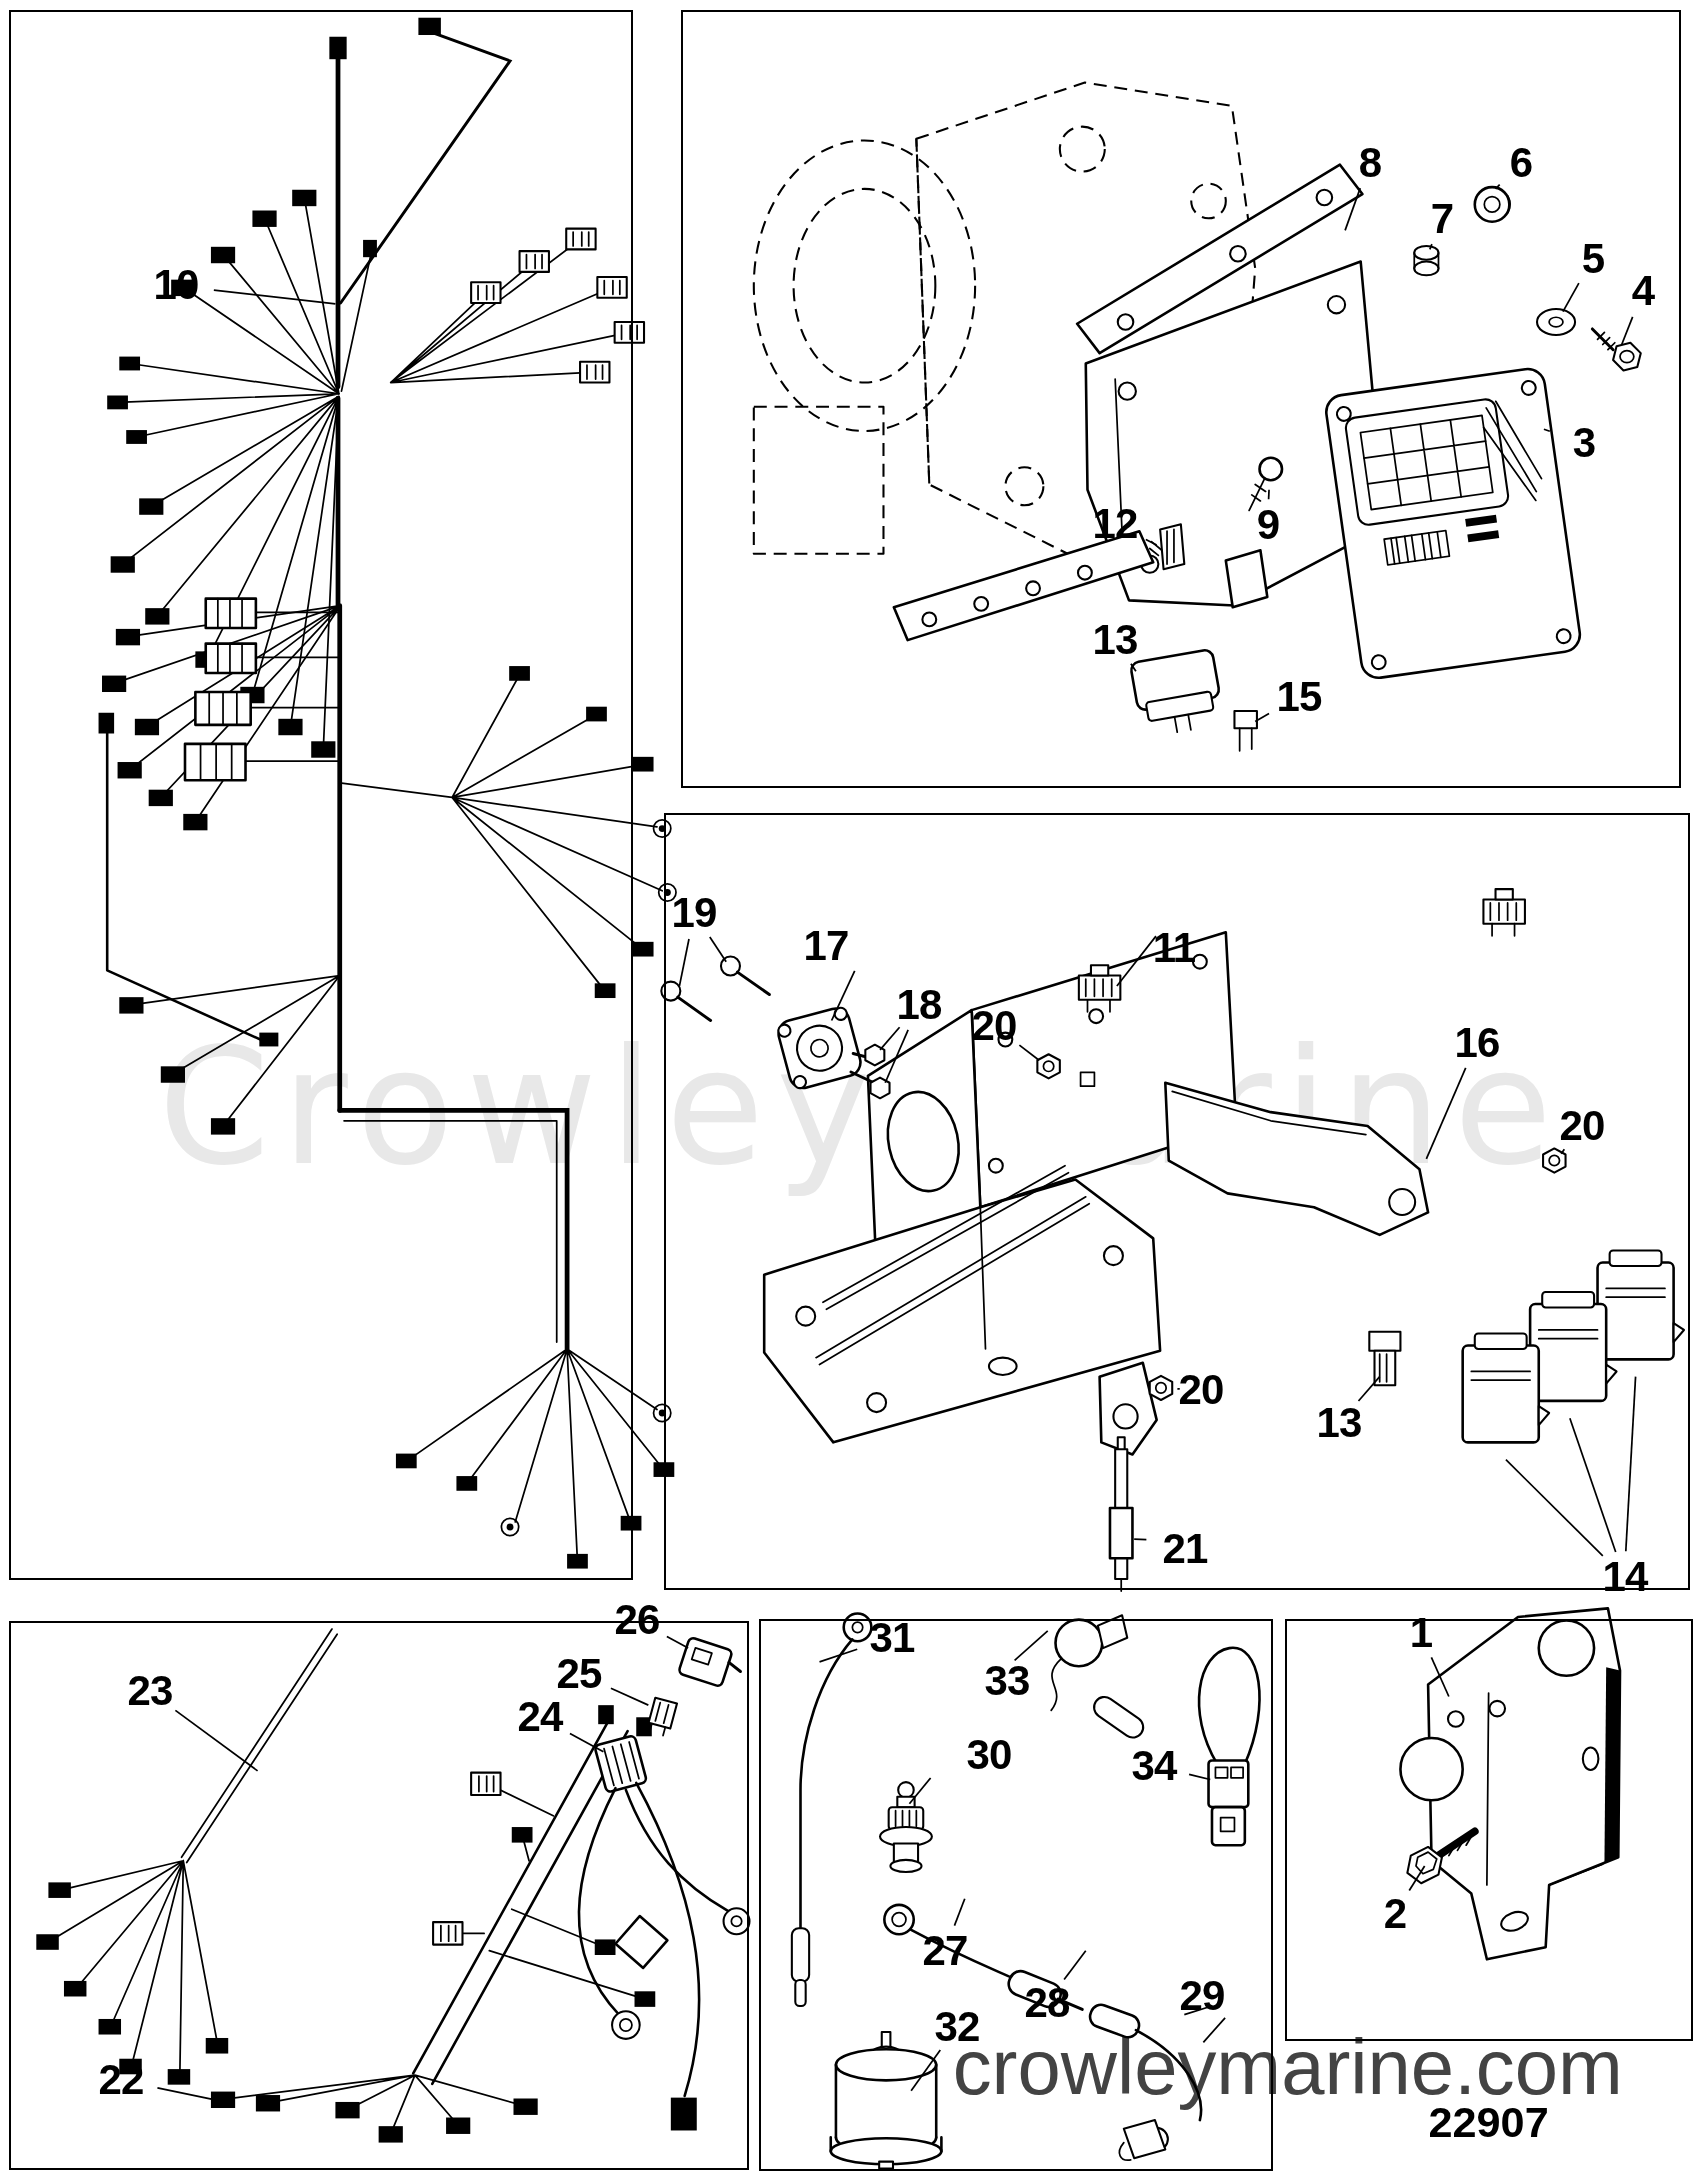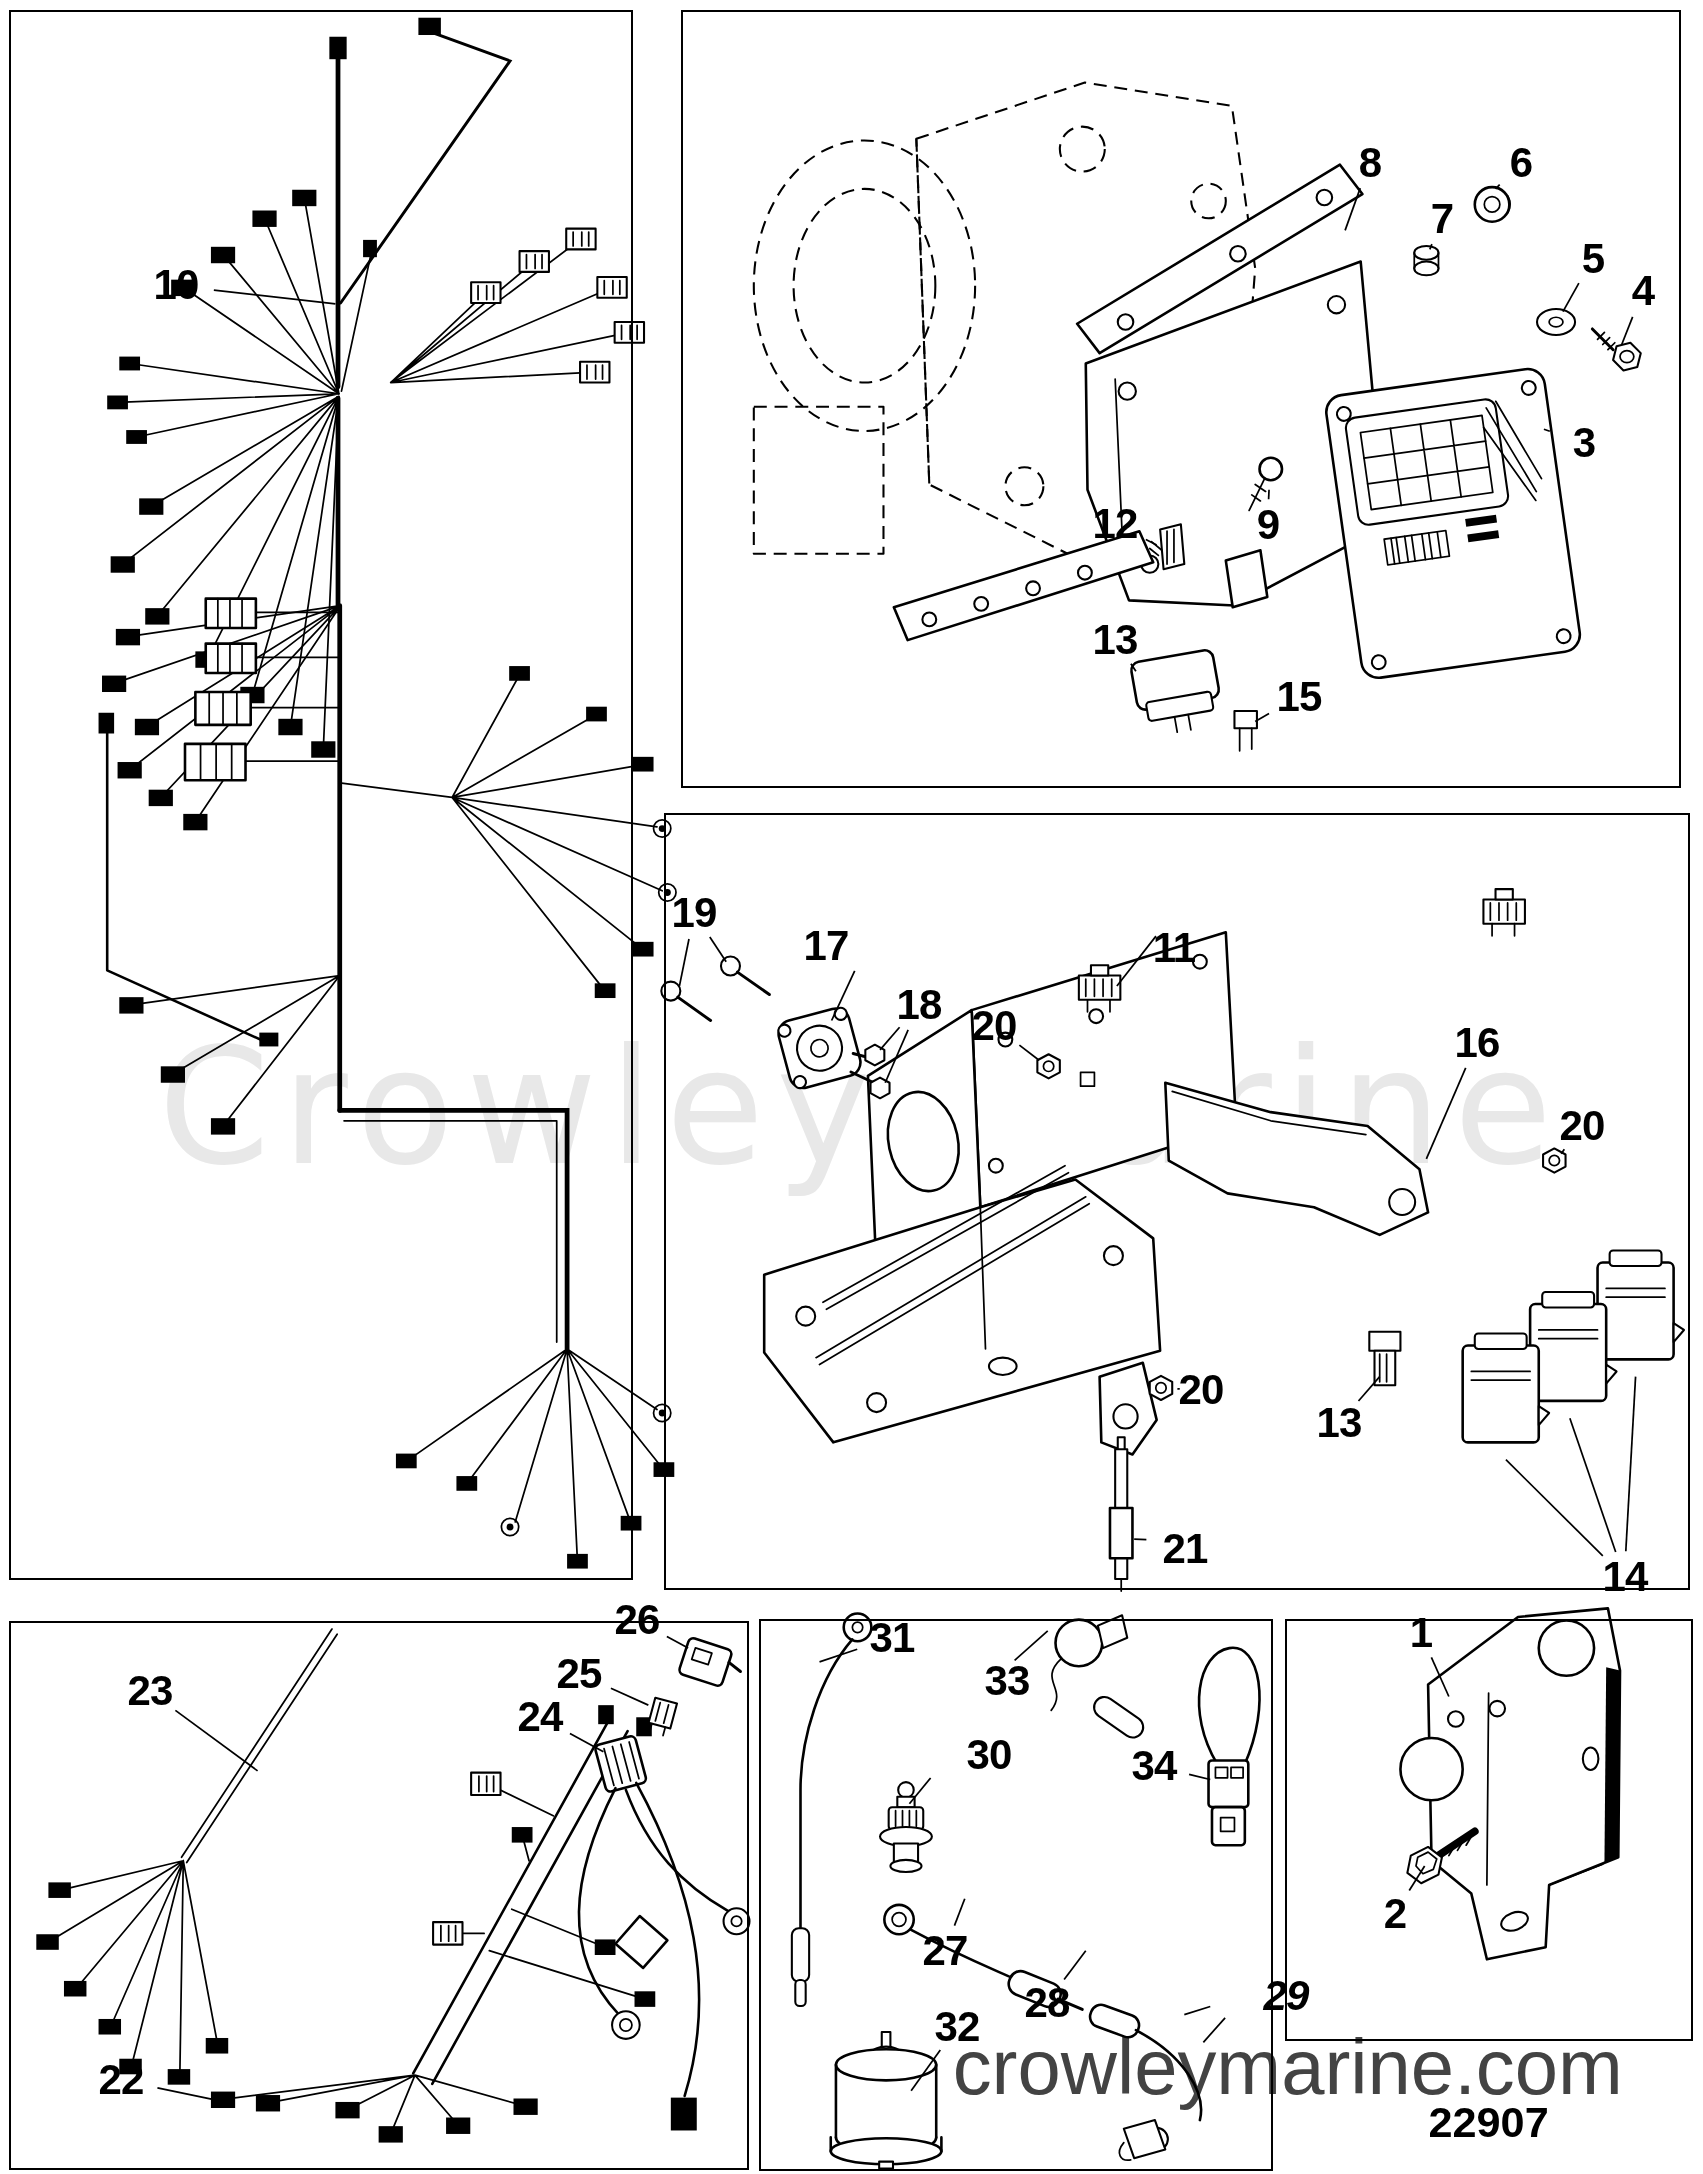--- a/index.html
+++ b/index.html
@@ -534,19 +534,19 @@
       <div class="callout" style="left: 637px; top: 1620px;">26</div>
       <div class="callout" style="left: 579px; top: 1674px;">25</div>
       <div class="callout" style="left: 540px; top: 1717px;">24</div>
       <div class="callout" style="left: 121px; top: 2080px;">22</div>
       <div class="callout" style="left: 892px; top: 1638px;">31</div>
       <div class="callout" style="left: 992px; top: 1681px; margin-left: 15px;">33</div>
       <div class="callout" style="left: 949px; top: 1755px; margin-left: 40px;">30</div>
       <div class="callout" style="left: 1154px; top: 1766px;">34</div>
       <div class="callout" style="left: 945px; top: 1951px;">27</div>
       <div class="callout" style="left: 1047px; top: 2003px;">28</div>
-      <div class="callout" style="left: 1286px; top: 1996px; font-style: italic;">29</div>
+      <div class="callout" style="left: 1202px; top: 1996px;">29</div>
       <div class="callout" style="left: 957px; top: 2027px;">32</div>
       <div class="callout" style="left: 1421px; top: 1633px;">1</div>
       <div class="callout" style="left: 1395px; top: 1914px;">2</div>
     </div>
 </div>
 
 
 </body></html>

